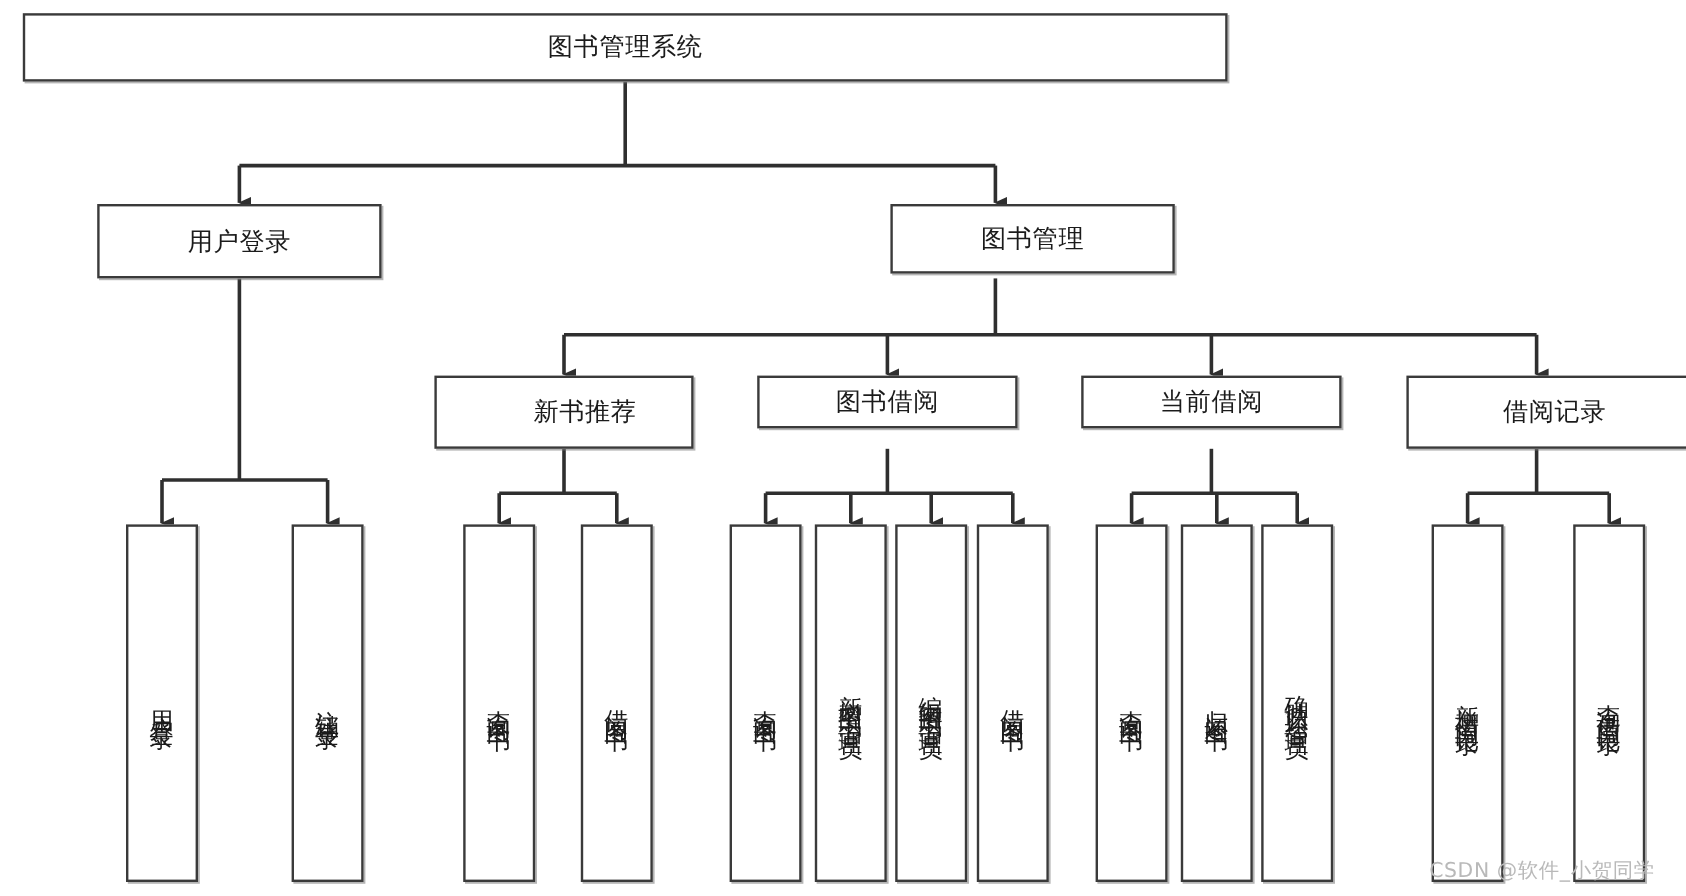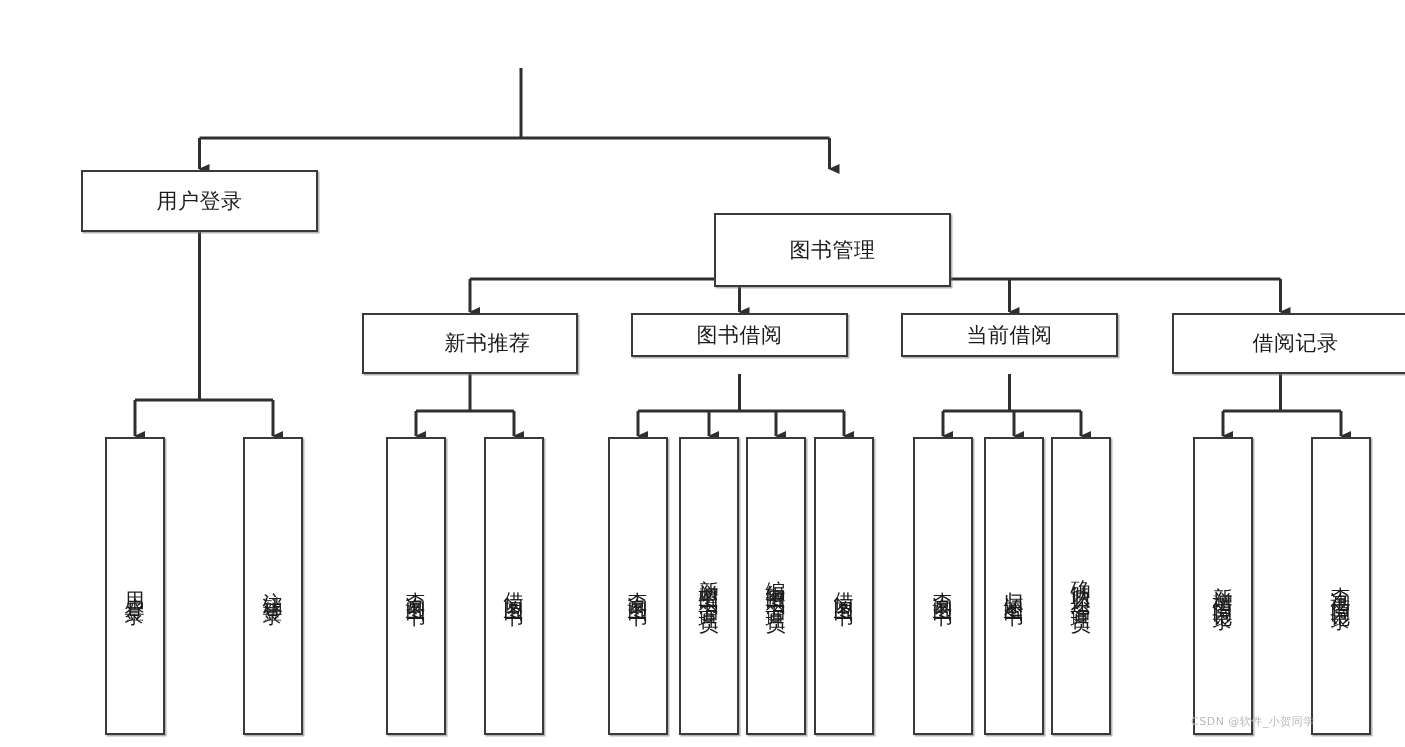--- a/index.html
+++ b/index.html
@@ -54,21 +54,21 @@
     font-size: 20px;
     letter-spacing: 5px;
     line-height: 1;
     white-space: nowrap;
     text-align: center;
   }
   .watermark {
     position: absolute;
     left: 1191px;
     top: 714px;
-    font-size: 11px;
+    font-size: 17px;
     color: #b9b9b9;
     letter-spacing: 0.5px;
     white-space: nowrap;
     font-family: "DejaVu Sans", "Liberation Sans", sans-serif;
   }
 </style>
 </head>
 <body>
 
 <div id="diagram-root">
@@ -109,26 +109,29 @@
         <line x1="943" y1="411" x2="943" y2="436" marker-end="url(#arrowhead)"></line>
         <line x1="1014" y1="411" x2="1014" y2="436" marker-end="url(#arrowhead)"></line>
         <line x1="1081" y1="411" x2="1081" y2="436" marker-end="url(#arrowhead)"></line>
         <line x1="1280.5" y1="374" x2="1280.5" y2="411"></line>
         <line x1="1223" y1="411" x2="1341" y2="411"></line>
         <line x1="1223" y1="411" x2="1223" y2="436" marker-end="url(#arrowhead)"></line>
         <line x1="1341" y1="411" x2="1341" y2="436" marker-end="url(#arrowhead)"></line>
       </g>
   </svg>
 
+  <div class="node" style="left: 19px; top: 11px; width: 1004px; height: 57px;">
+    <span class="node-label">图书管理系统</span>
+  </div>
 
   <div id="node-layer">
       <div class="node" style="left: 81px; top: 170px; width: 237px; height: 62px;">
         <span class="node-label">用户登录</span>
       </div>
-      <div class="node" style="left: 714px; top: 170px; width: 237px; height: 74px; margin-top: 43px;">
+      <div class="node" style="left: 742px; top: 170px; width: 237px; height: 58px;">
         <span class="node-label">图书管理</span>
       </div>
       <div class="node" style="left: 362px; top: 313px; width: 216px; height: 61px; padding-left: 35px;">
         <span class="node-label">新书推荐</span>
       </div>
       <div class="node" style="left: 631px; top: 313px; width: 217px; height: 44px;">
         <span class="node-label">图书借阅</span>
       </div>
       <div class="node" style="left: 901px; top: 313px; width: 217px; height: 44px;">
         <span class="node-label">当前借阅</span>

